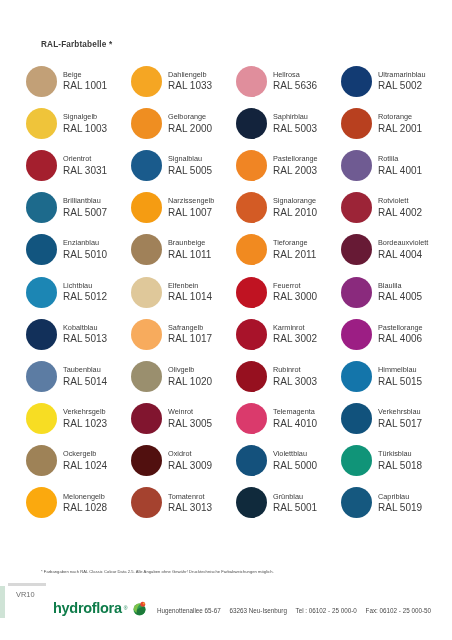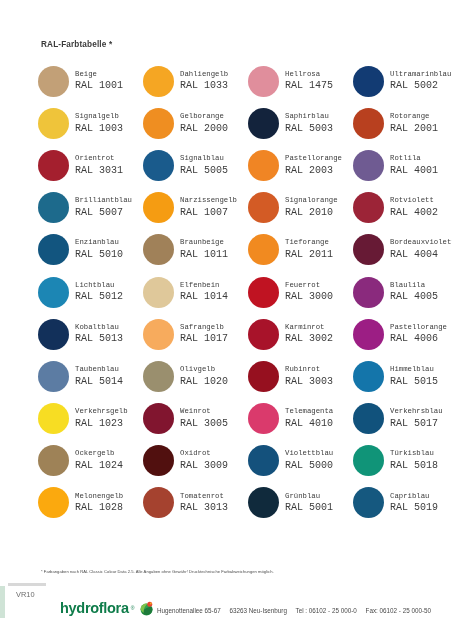--- a/index.html
+++ b/index.html
@@ -25,27 +25,26 @@
     position: absolute;
     left: 41px;
     top: 40px;
     font-size: 8.2px;
     font-weight: bold;
     color: #3a3a3a;
     letter-spacing: 0.15px;
   }
   .grid {
     position: absolute;
-    left: 38px;
+    left: 26px;
     top: 60px;
     width: 380px;
     display: grid;
     grid-template-columns: repeat(4, 105px);
     grid-auto-rows: 42.2px;
-    font-family: Liberation Mono, monospace;
   }
   .swatch-cell {
     display: flex;
     align-items: center;
     gap: 6px;
   }
   .dot {
     width: 31px;
     height: 31px;
     border-radius: 50%;
@@ -94,21 +93,21 @@
   .sidebar-tab {
     position: absolute;
     left: 0px;
     top: 586px;
     width: 5px;
     height: 32px;
     background: #cfe3d6;
   }
   .logo-wrap {
     position: absolute;
-    left: 60px;
+    left: 53px;
     top: 600px;
     display: flex;
     align-items: center;
     gap: 3px;
   }
   .logo-text {
     font-size: 14.5px;
     font-weight: bold;
     color: #0f7c4a;
     letter-spacing: -0.3px;
@@ -155,21 +154,21 @@
         <div class="dot" style="background: rgb(245, 166, 35);"></div>
         <div class="labels">
           <div class="cname">Dahliengelb</div>
           <div class="ccode">RAL 1033</div>
         </div>
       </div>
       <div class="swatch-cell">
         <div class="dot" style="background: rgb(224, 142, 156);"></div>
         <div class="labels">
           <div class="cname">Hellrosa</div>
-          <div class="ccode">RAL 1475</div>
+          <div class="ccode">RAL 5636</div>
         </div>
       </div>
       <div class="swatch-cell">
         <div class="dot" style="background: rgb(18, 59, 115);"></div>
         <div class="labels">
           <div class="cname">Ultramarinblau</div>
           <div class="ccode">RAL 5002</div>
         </div>
       </div>
       <div class="swatch-cell">

